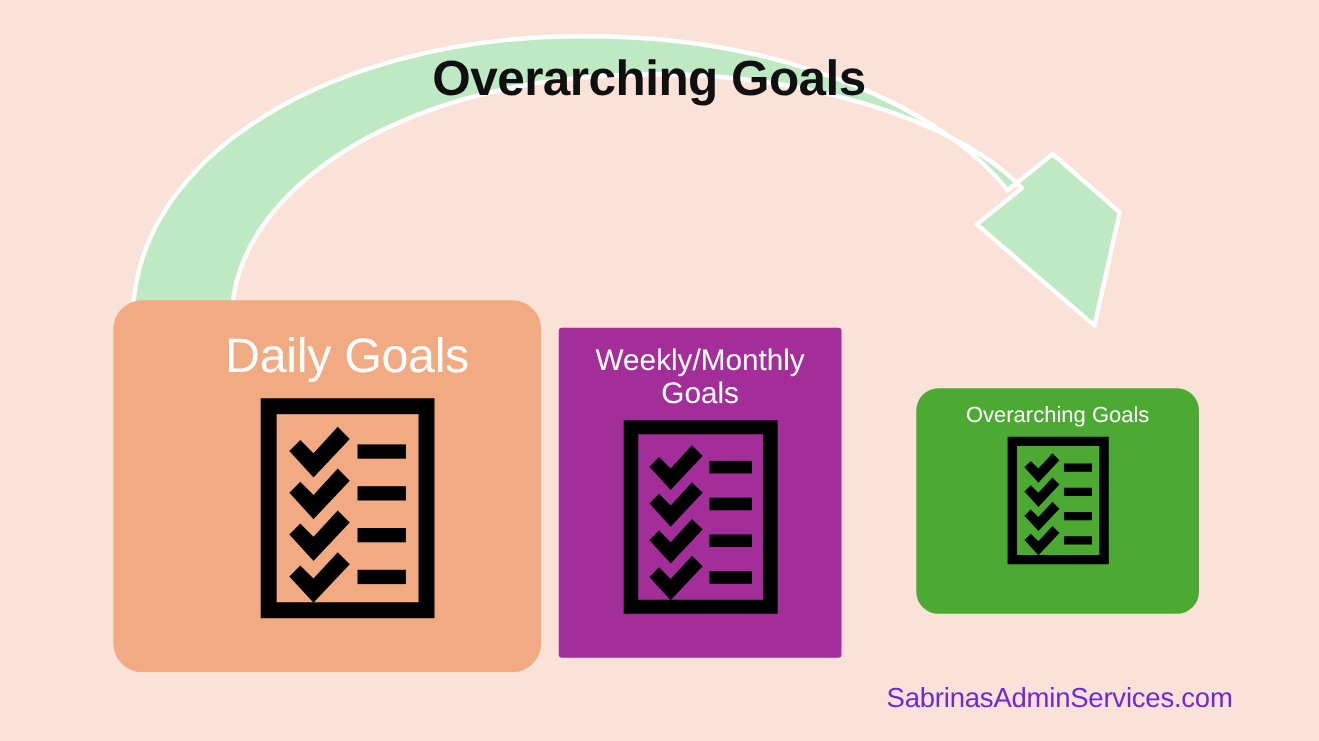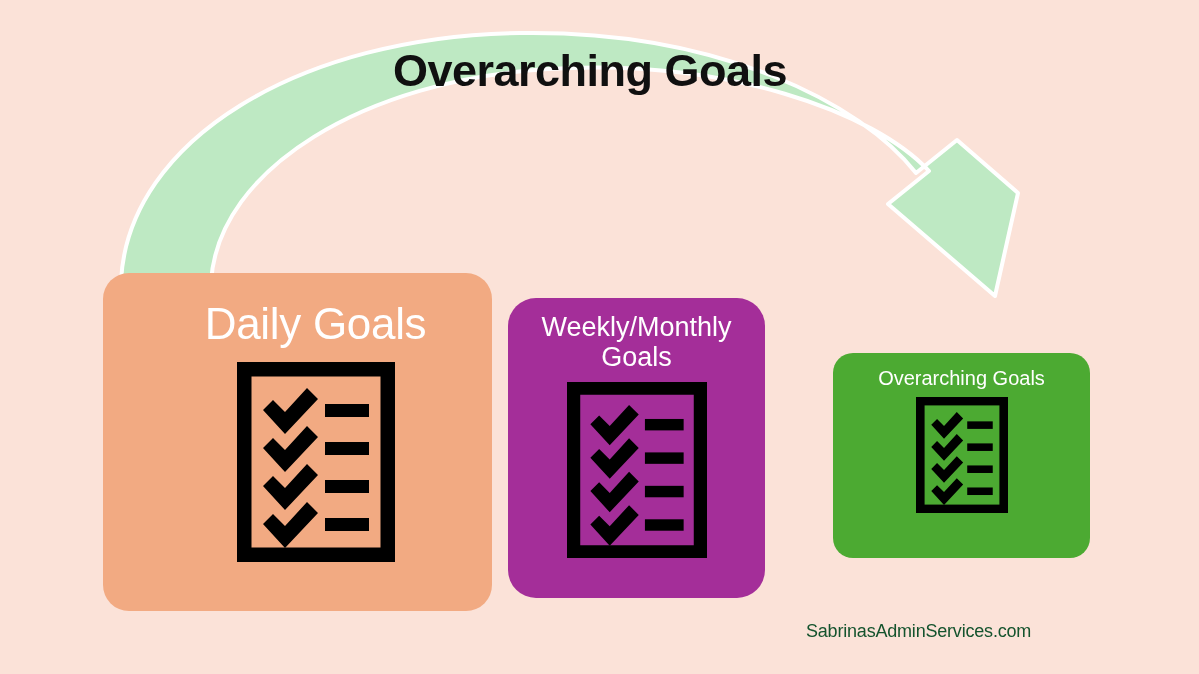--- a/index.html
+++ b/index.html
@@ -71,21 +71,21 @@
     margin-top: 26px;
     letter-spacing: -0.3px;
   }
 
   #card-weekly {
     left: 508px;
     top: 298px;
     width: 257px;
     height: 300px;
     background: #A42E99;
-    border-radius: 28px;
+    border-radius: 3px;
   }
   #card-weekly .card-label {
     font-size: 27px;
     margin-top: 14px;
     padding: 0 16px;
     box-sizing: border-box;
   }
 
   #card-overarching {
     left: 833px;
@@ -106,22 +106,22 @@
   }
   #icon-daily-wrap { margin-top: 14px; }
   #icon-weekly-wrap { margin-top: 10px; }
   #icon-overarching-wrap { margin-top: 8px; }
 
   
   #watermark {
     position: absolute;
     left: 806px;
     top: 621px;
-    font-size: 18px;
-    color: #14532d;
+    font-size: 25px;
+    color: #6d28d9;
     letter-spacing: -0.2px;
     white-space: nowrap;
     font-family: "Liberation Sans", sans-serif;
   }
 </style>
 </head>
 <body>
 
 <div id="canvas">
 

